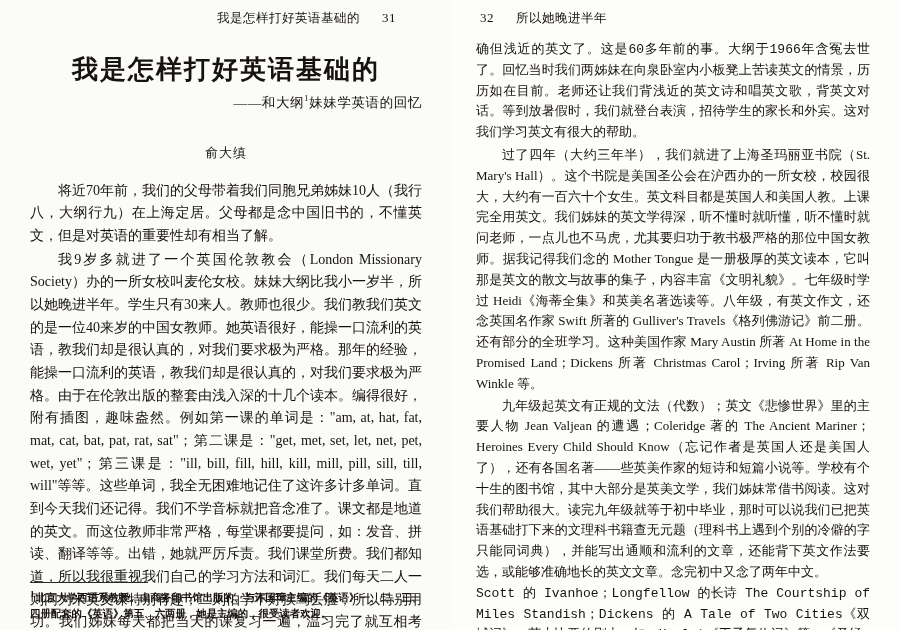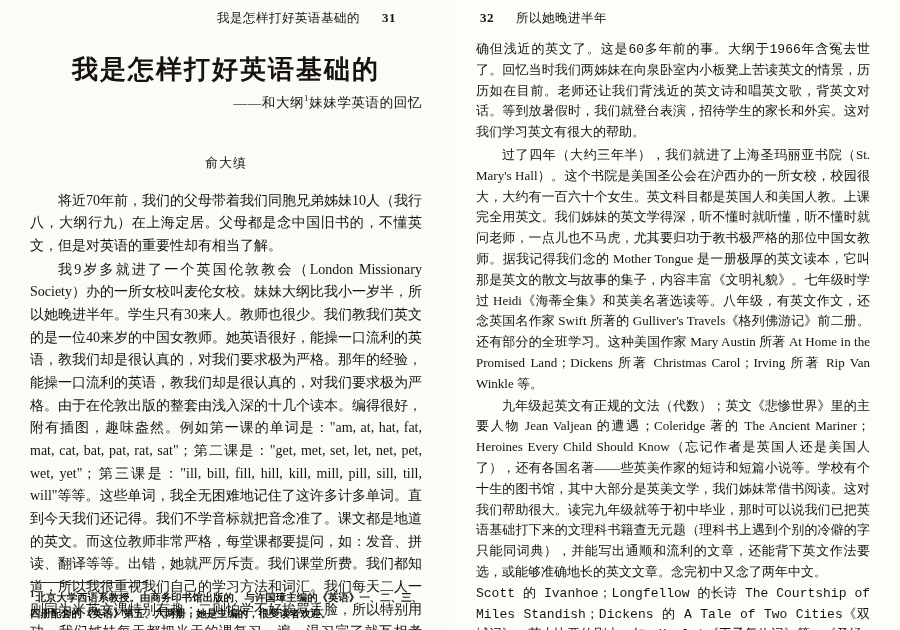--- a/index.html
+++ b/index.html
@@ -58,21 +58,21 @@
   }
   .runhead.right {
     justify-content: flex-start;
     padding-left: 4px;
   }
   .runhead .title {
     font-size: 12.5px;
   }
   .runhead .pageno {
     font-size: 13px;
-    font-weight: bold;
+    font-weight: normal;
   }
   .runhead.left .pageno {
     margin-left: 22px;
   }
   .runhead.right .pageno {
     margin-right: 22px;
   }
   h1.article-title {
     font-family: "Liberation Serif", "DejaVu Serif", serif;
     font-weight: bold;
@@ -88,21 +88,21 @@
     margin: 0 0 4px 0;
   }
   .subtitle sup {
     font-size: 9px;
     vertical-align: super;
   }
   .byline {
     text-align: center;
     font-size: 13px;
     letter-spacing: 1px;
-    margin: 42px 0 18px 0;
+    margin: 32px 0 18px 0;
   }
   p.body {
     font-size: 14px;
     line-height: 1.62;
     text-align: justify;
     text-justify: inter-ideograph;
     margin: 0 0 1px 0;
     text-indent: 2em;
     word-break: break-word;
   }

